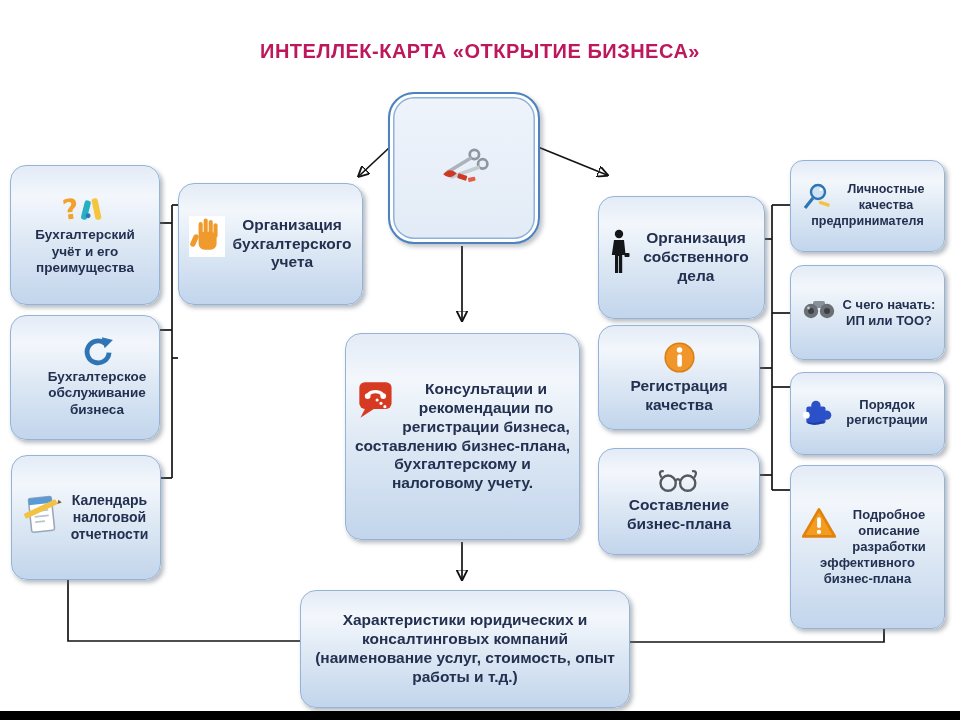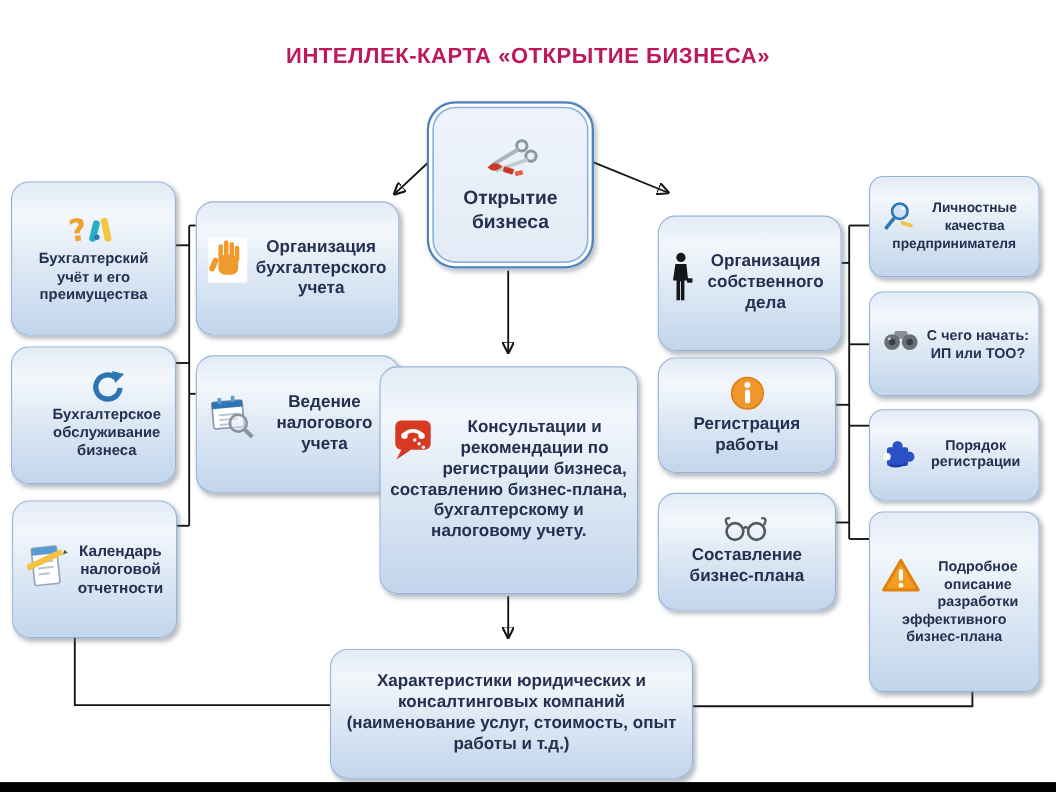--- a/index.html
+++ b/index.html
@@ -86,21 +86,20 @@
         <svg viewBox="0 0 52 40" width="54" height="42">
           <circle cx="36" cy="8" r="4.5" fill="none" stroke="#8e979e" stroke-width="2.6"></circle>
           <circle cx="44" cy="17" r="4.5" fill="none" stroke="#8e979e" stroke-width="2.6"></circle>
           <path d="M33 11 L10 25" stroke="#aab3ba" stroke-width="3.4"></path>
           <path d="M41 20 L13 30" stroke="#c4ccd2" stroke-width="3.4"></path>
           <path d="M6 27 q6 -7 13 -1 q-7 7 -13 1" fill="#cc3a26"></path>
           <rect x="20" y="27" width="9" height="5" rx="1" fill="#cc3a26" transform="rotate(18 24 29)"></rect>
           <rect x="30" y="30" width="7" height="4" rx="1" fill="#e06048" transform="rotate(-12 33 32)"></rect>
         </svg>
       </span>
-      <span>Открытие бизнеса</span>
     </div>
   </div>
 
   <div class="box l1">
     <div class="inner">
       <span class="ic ic-top">
         <svg viewBox="0 0 46 30" width="48" height="31">
           <text x="2" y="25" font-size="27" font-weight="bold" fill="#f2a22a" font-family="DejaVu Sans" transform="rotate(-8 10 20)">?</text>
           <rect x="21" y="7" width="6" height="19" rx="2.5" fill="#27b0c4" transform="rotate(14 24 16)"></rect>
           <rect x="31" y="5" width="6" height="21" rx="2.5" fill="#f4c63f" transform="rotate(-12 34 15)"></rect>
@@ -148,36 +147,20 @@
           <rect x="12.2" y="2" width="3.4" height="15" rx="1.7" fill="#f09a2e"></rect>
           <rect x="16.4" y="3.2" width="3.4" height="14" rx="1.7" fill="#f09a2e"></rect>
           <rect x="20.4" y="6" width="3.4" height="12" rx="1.7" fill="#f09a2e"></rect>
           <rect x="2.5" y="15" width="4.4" height="11" rx="2.2" fill="#f09a2e" transform="rotate(24 5 20)"></rect>
         </svg>
       </span>
       <span>Организация бухгалтерского учета</span>
     </div>
   </div>
 
-  <div class="box ml2">
-    <div class="inner">
-      <span class="ic ic-float">
-        <svg viewBox="0 0 38 38" width="42" height="42">
-          <rect x="4" y="7" width="25" height="22" rx="2" fill="#ffffff" stroke="#8899aa" stroke-width="1.4" transform="rotate(-5 16 18)"></rect>
-          <rect x="4" y="7" width="25" height="5.5" fill="#2e75b6" transform="rotate(-5 16 18)"></rect>
-          <rect x="9" y="4" width="3" height="5" fill="#5b9bd5" transform="rotate(-5 16 18)"></rect>
-          <rect x="20" y="3" width="3" height="5" fill="#5b9bd5" transform="rotate(-5 16 18)"></rect>
-          <path d="M9 18 h15 M9 22 h15 M9 26 h10" stroke="#b9c4d0" stroke-width="1.5" transform="rotate(-5 16 18)"></path>
-          <circle cx="25" cy="25" r="7" fill="rgba(225,232,240,.55)" stroke="#8a94a0" stroke-width="2.2"></circle>
-          <line x1="30" y1="30" x2="36.5" y2="36.5" stroke="#8a94a0" stroke-width="3.4"></line>
-        </svg>
-      </span>
-      <span>Ведение налогового учета</span>
-    </div>
-  </div>
 
   <div class="box cbig">
     <div class="inner">
       <span class="ic ic-float">
         <svg viewBox="0 0 36 36" width="40" height="40">
           <rect x="3" y="2" width="29" height="24" rx="5" fill="#d63a22"></rect>
           <path d="M9 24 L4 34 L16 26 Z" fill="#d63a22"></path>
           <path d="M11 13 a9.5 9.5 0 0 1 13 0" stroke="#ffffff" stroke-width="3" fill="none"></path>
           <circle cx="10.5" cy="14.5" r="2.6" fill="#ffffff"></circle>
           <circle cx="24.5" cy="14.5" r="2.6" fill="#ffffff"></circle>
@@ -205,21 +188,21 @@
 
   <div class="box mr2">
     <div class="inner">
       <span class="ic ic-top">
         <svg viewBox="0 0 30 30" width="33" height="33">
           <circle cx="15" cy="15" r="13" fill="#f0962a" stroke="#d97f14" stroke-width="1.4"></circle>
           <circle cx="15" cy="8.2" r="2.5" fill="#ffffff"></circle>
           <rect x="13" y="12" width="4.2" height="11.5" rx="2" fill="#ffffff"></rect>
         </svg>
       </span>
-      <span>Регистрация работы</span>
+      <span>Регистрация качества</span>
     </div>
   </div>
 
   <div class="box mr3">
     <div class="inner">
       <span class="ic ic-top">
         <svg viewBox="0 0 46 22" width="50" height="24">
           <circle cx="13" cy="13" r="7" fill="none" stroke="#55595f" stroke-width="2.2"></circle>
           <circle cx="31" cy="13" r="7" fill="none" stroke="#55595f" stroke-width="2.2"></circle>
           <path d="M20 11 q2 -3.5 4 0" stroke="#55595f" stroke-width="2" fill="none"></path>

